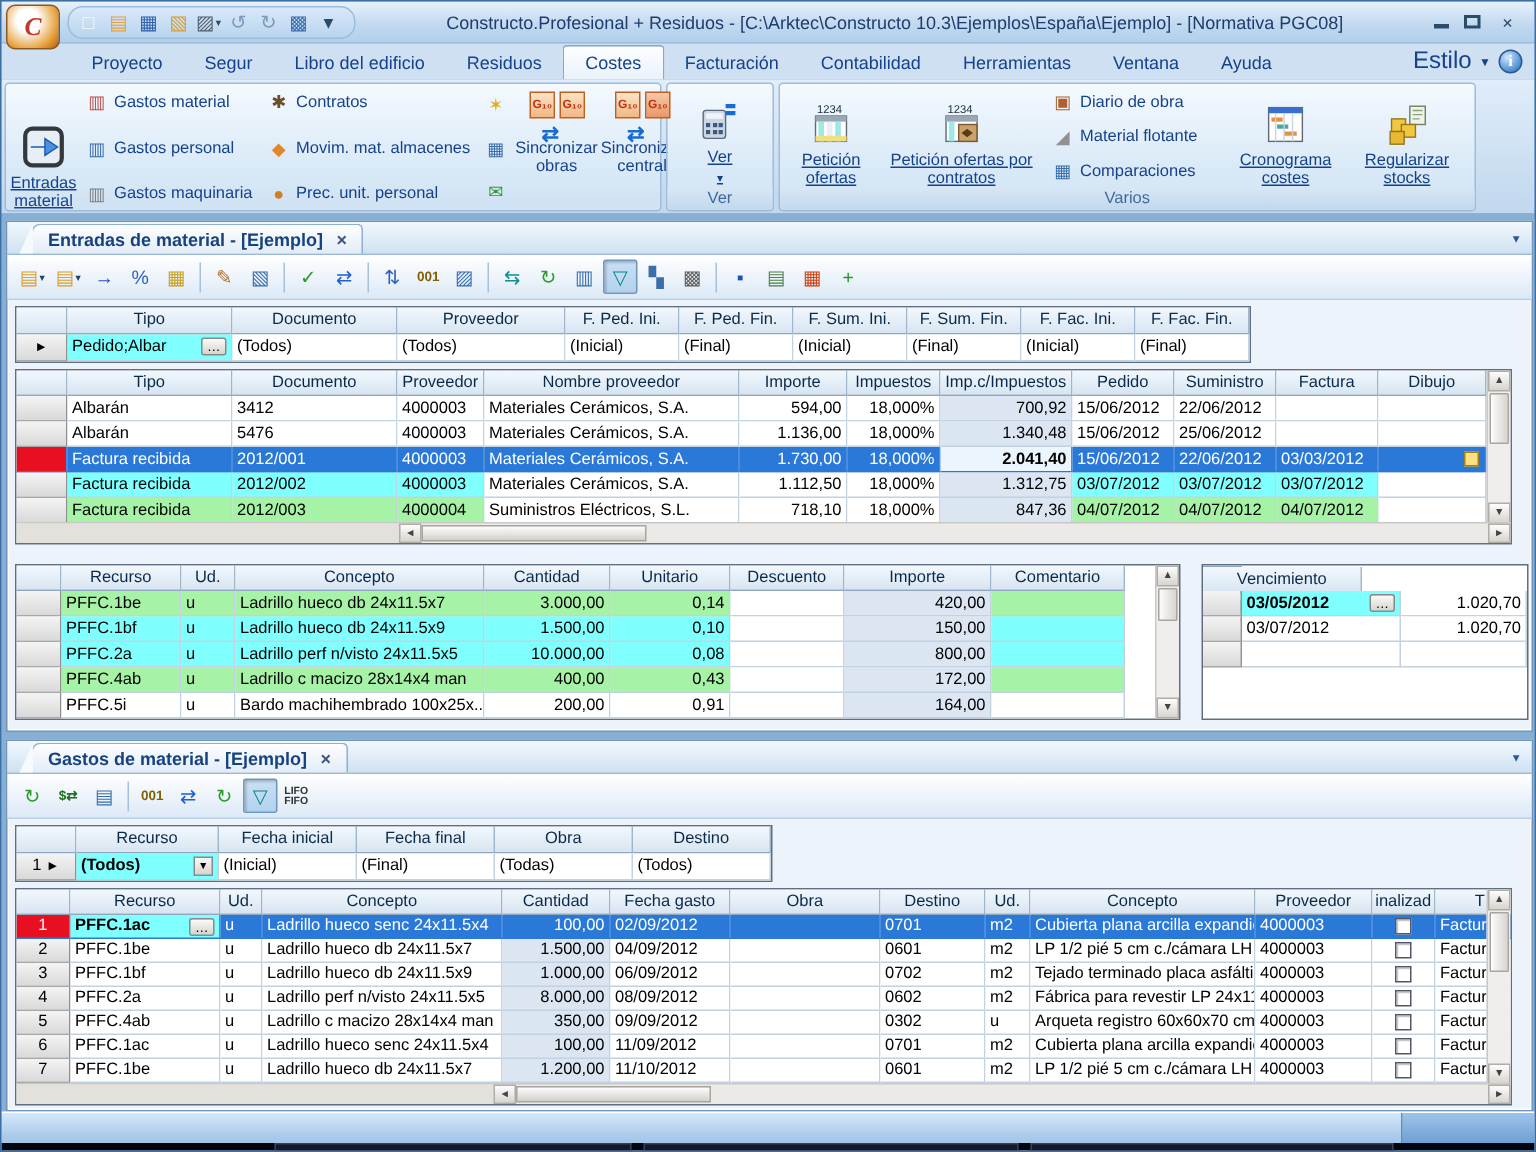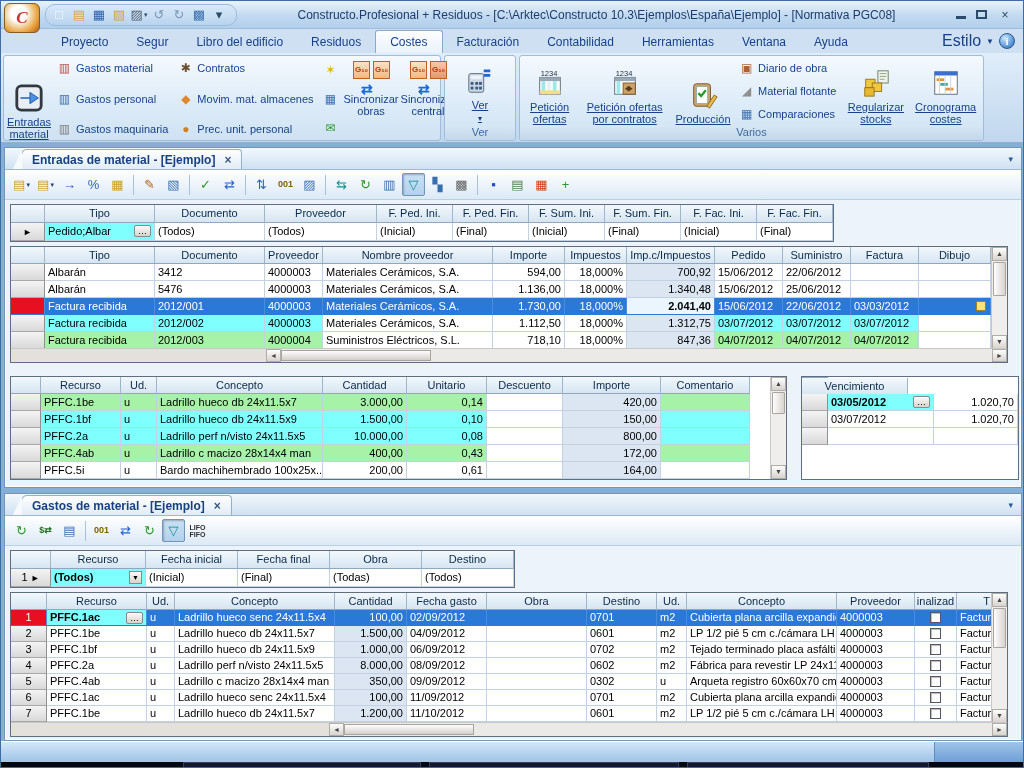--- a/index.html
+++ b/index.html
@@ -349,64 +349,55 @@
           <svg width="30" height="30" viewBox="0 0 32 32" data-name="peticion-ofertas-por-contratos-icon">
               <text x="6" y="8" font-size="8" fill="#203040">1234</text>
               <rect x="5" y="10" width="22" height="18" fill="#fff" stroke="#606a74"></rect>
               <rect x="5" y="10" width="22" height="4" fill="#9aa8b6"></rect>
               <rect x="7" y="14" width="4" height="14" fill="#9fe8e8"></rect>
               <rect x="14" y="16" width="13" height="12" fill="#caa26a" stroke="#7a5a2e"></rect>
               <path d="M16 22l4-3 4 3-4 3z" fill="#5a3a1a"></path>
             </svg>
           <span>Petición ofertas por contratos</span>
         </div>
-        <div class="rbig" data-name="produccion-button" style="width:70px;">
-          <svg width="30" height="30" viewBox="0 0 32 32" data-name="produccion-icon">
-              <rect x="6" y="4" width="18" height="24" rx="3" fill="#caa26a" stroke="#7a5a2e"></rect>
-              <rect x="9" y="7" width="12" height="18" fill="#fff" stroke="#9aa"></rect>
-              <path d="M11 14l3 3 5-6" stroke="#2a9a2a" stroke-width="2.5" fill="none"></path>
-              <path d="M20 28L28 16l3 2-8 12z" fill="#e8b84a" stroke="#8a6a20"></path>
-            </svg>
-          <span>Producción</span>
-        </div>
         <div class="rsmallcol" data-name="varios-small-column" style="width:118px;">
 
         <div class="rsmall" data-name="diario-de-obra-button">
               <span class="rsic" style="color: rgb(176, 96, 48);">▣</span>
               <span>Diario de obra</span>
             </div>
             <div class="rsmall" data-name="material-flotante-button">
               <span class="rsic" style="color: rgb(144, 144, 144);">◢</span>
               <span>Material flotante</span>
             </div>
             <div class="rsmall" data-name="comparaciones-button">
               <span class="rsic" style="color: rgb(58, 111, 174);">▦</span>
               <span>Comparaciones</span>
             </div>
           </div>
-        <div class="rbig" data-name="regularizar-stocks-button" style="width:78px;">
-          <svg width="30" height="30" viewBox="0 0 32 32" data-name="regularizar-stocks-icon">
-              <rect x="18" y="3" width="11" height="13" fill="#eef4ea" stroke="#708060"></rect>
-              <path d="M20 6h7M20 9h7M20 12h5" stroke="#90a080"></path>
-              <rect x="5" y="12" width="10" height="9" fill="#f0c840" stroke="#98761a"></rect>
-              <rect x="12" y="16" width="10" height="9" fill="#f0c840" stroke="#98761a"></rect>
-              <rect x="4" y="21" width="10" height="9" fill="#e8b830" stroke="#98761a"></rect>
-            </svg>
-          <span>Regularizar stocks</span>
-        </div>
         <div class="rbig" data-name="cronograma-costes-button" style="width:80px;">
           <svg width="30" height="30" viewBox="0 0 32 32" data-name="cronograma-costes-icon">
               <rect x="4" y="4" width="24" height="24" fill="#fff" stroke="#606a74"></rect>
               <rect x="4" y="4" width="24" height="4" fill="#3a6fd0"></rect>
               <rect x="6" y="11" width="8" height="3" fill="#e8913a"></rect>
               <rect x="10" y="16" width="8" height="3" fill="#48a8a0"></rect>
               <rect x="15" y="21" width="9" height="3" fill="#e8913a"></rect>
               <path d="M9 8v20M15 8v20M21 8v20" stroke="#c8d4e0"></path>
             </svg>
           <span>Cronograma costes</span>
+        </div>
+        <div class="rbig" data-name="regularizar-stocks-button" style="width:78px;">
+          <svg width="30" height="30" viewBox="0 0 32 32" data-name="regularizar-stocks-icon">
+              <rect x="18" y="3" width="11" height="13" fill="#eef4ea" stroke="#708060"></rect>
+              <path d="M20 6h7M20 9h7M20 12h5" stroke="#90a080"></path>
+              <rect x="5" y="12" width="10" height="9" fill="#f0c840" stroke="#98761a"></rect>
+              <rect x="12" y="16" width="10" height="9" fill="#f0c840" stroke="#98761a"></rect>
+              <rect x="4" y="21" width="10" height="9" fill="#e8b830" stroke="#98761a"></rect>
+            </svg>
+          <span>Regularizar stocks</span>
         </div>
       </div>
       <div class="rgroup-label" data-name="group-label-varios">Varios</div>
     </div>
   </div>
 
   <div class="workspace" data-name="mdi-workspace">
 
     <div class="mdiwin win1" data-name="entradas-window">
       <div class="wtab-strip" data-name="entradas-tab-strip">
@@ -702,21 +693,21 @@
               <span class="cell dl-impo hl rt">172,00</span>
               <span class="cell dl-com"></span>
             </div>
 
             <div class="trow" data-name="detail-grid-row" style="height:17px;">
               <span class="cell dl-gut gut"></span>
               <span class="cell dl-rec">PFFC.5i</span>
               <span class="cell dl-ud">u</span>
               <span class="cell dl-con">Bardo machihembrado 100x25x...</span>
               <span class="cell dl-cant rt">200,00</span>
-              <span class="cell dl-unit rt">0,61</span>
+              <span class="cell dl-unit rt">0,91</span>
               <span class="cell dl-desc rt"></span>
               <span class="cell dl-impo hl rt">164,00</span>
               <span class="cell dl-com"></span>
             </div>
           </div>
         <div class="vscroll" data-name="detail-grid-vscroll">
           <span class="sbtn">▲</span>
             <span class="sthumb-v" style="height:22px;"></span>
             <span class="sspace"></span>
             <span class="sbtn">▼</span>

